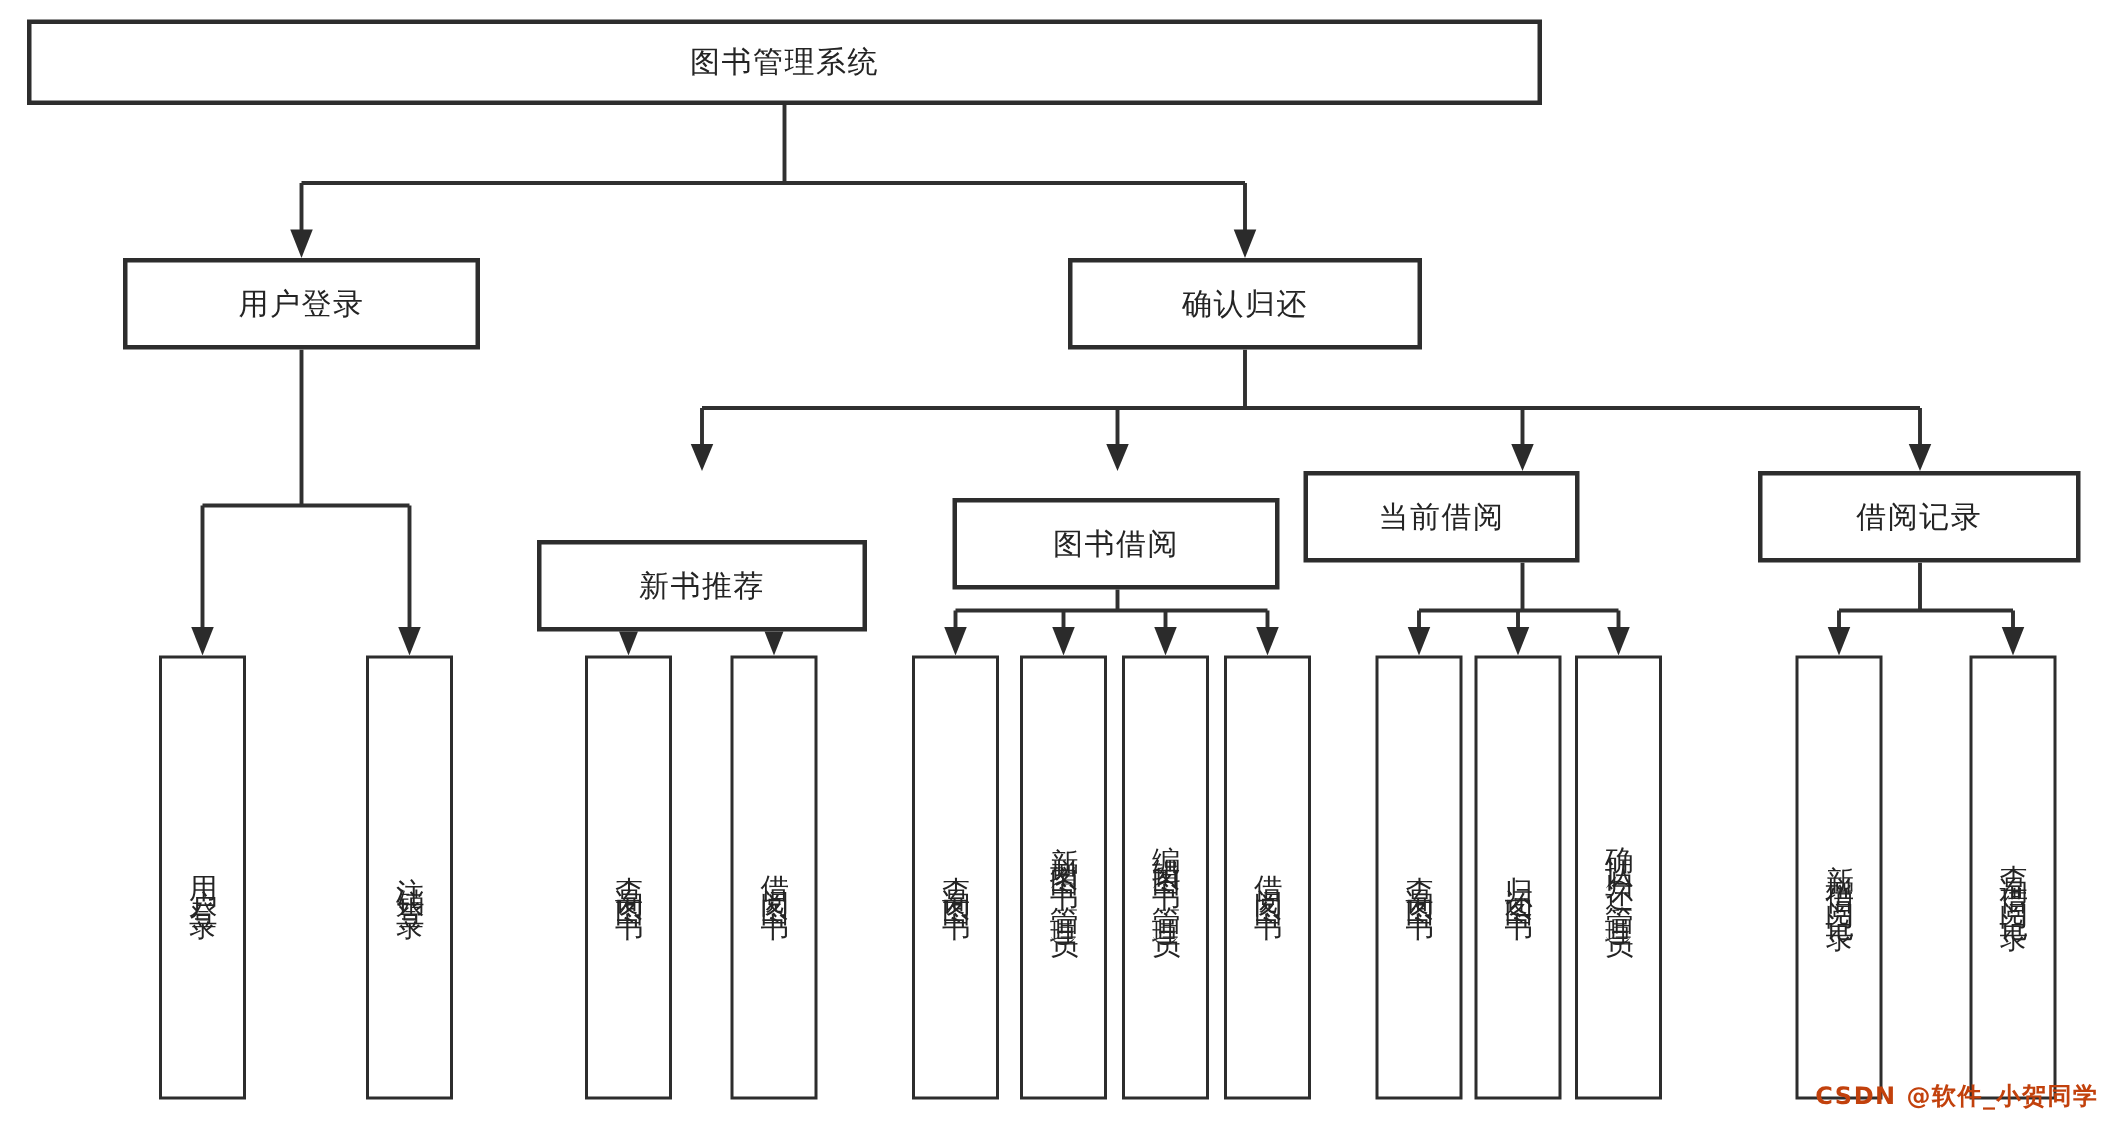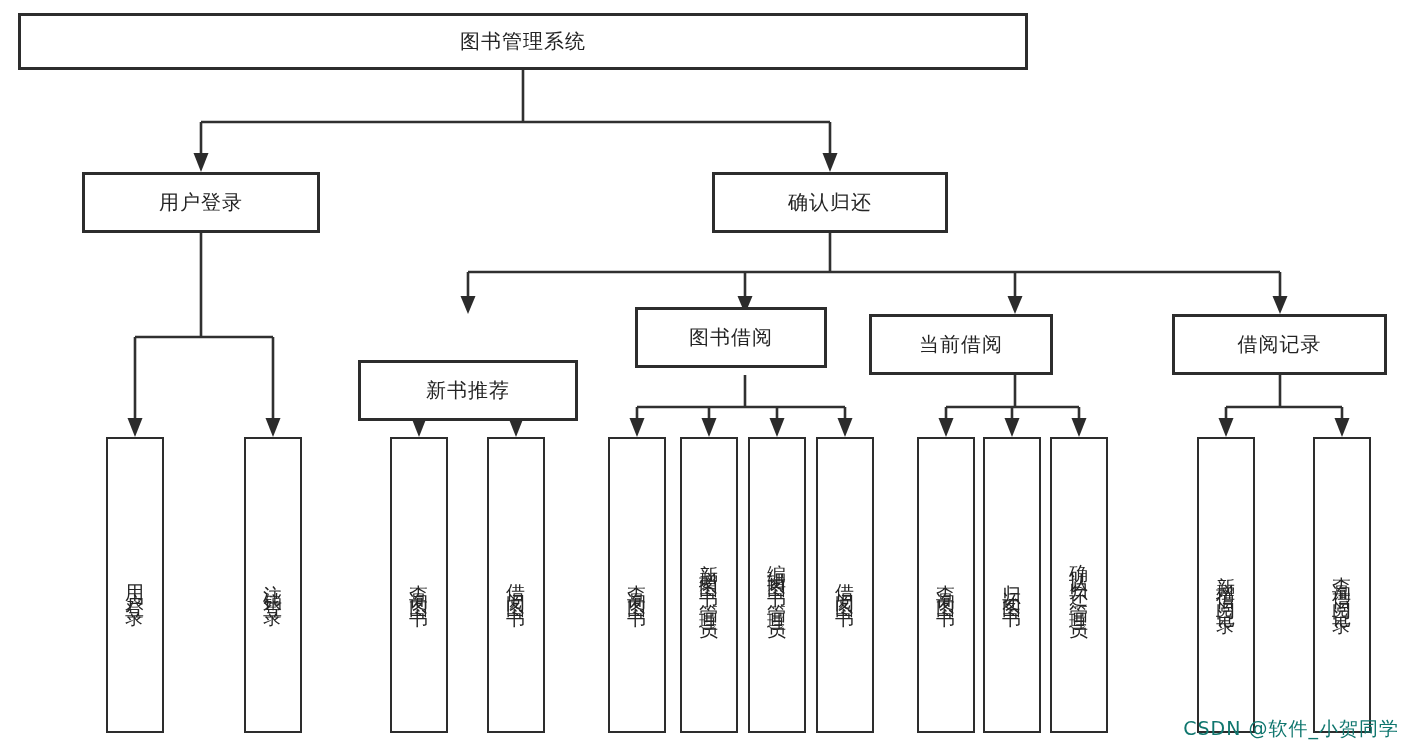--- a/index.html
+++ b/index.html
@@ -47,25 +47,26 @@
     writing-mode: vertical-rl;
     text-orientation: mixed;
     letter-spacing: 8px;
     line-height: 1;
     color: #242424;
   }
   .watermark {
     position: absolute;
     right: 6px;
     bottom: 5px;
-    font-size: 19px;
-    color: #0f766e;
+    font-size: 16px;
+    color: #c2410c;
     letter-spacing: 1px;
     z-index: 3;
     white-space: nowrap;
+    font-weight: bold;
   }
 </style>
 </head>
 <body>
 
 <div class="canvas">
 
   <svg class="connectors" viewBox="0 0 1405 747">
 
     <g>
@@ -123,21 +124,21 @@
   <div class="box" style="left:82px; top:172px; width:238px; height:61px;">
     <span>用户登录</span>
   </div>
   <div class="box" style="left:712px; top:172px; width:236px; height:61px;">
     <span>确认归还</span>
   </div>
 
   <div class="box" style="left:358px; top:314px; width:220px; height:61px;margin-top:46px;">
     <span>新书推荐</span>
   </div>
-  <div class="box" style="left:635px; top:307px; width:192px; height:61px;">
+  <div class="box" style="left:635px; top:332px; width:218px; height:61px;">
     <span>图书借阅</span>
   </div>
   <div class="box" style="left:869px; top:314px; width:184px; height:61px;">
     <span>当前借阅</span>
   </div>
   <div class="box" style="left:1172px; top:314px; width:215px; height:61px;">
     <span>借阅记录</span>
   </div>
 
   <div class="box tall" style="left:106px; top:437px; width:58px; height:296px;">

